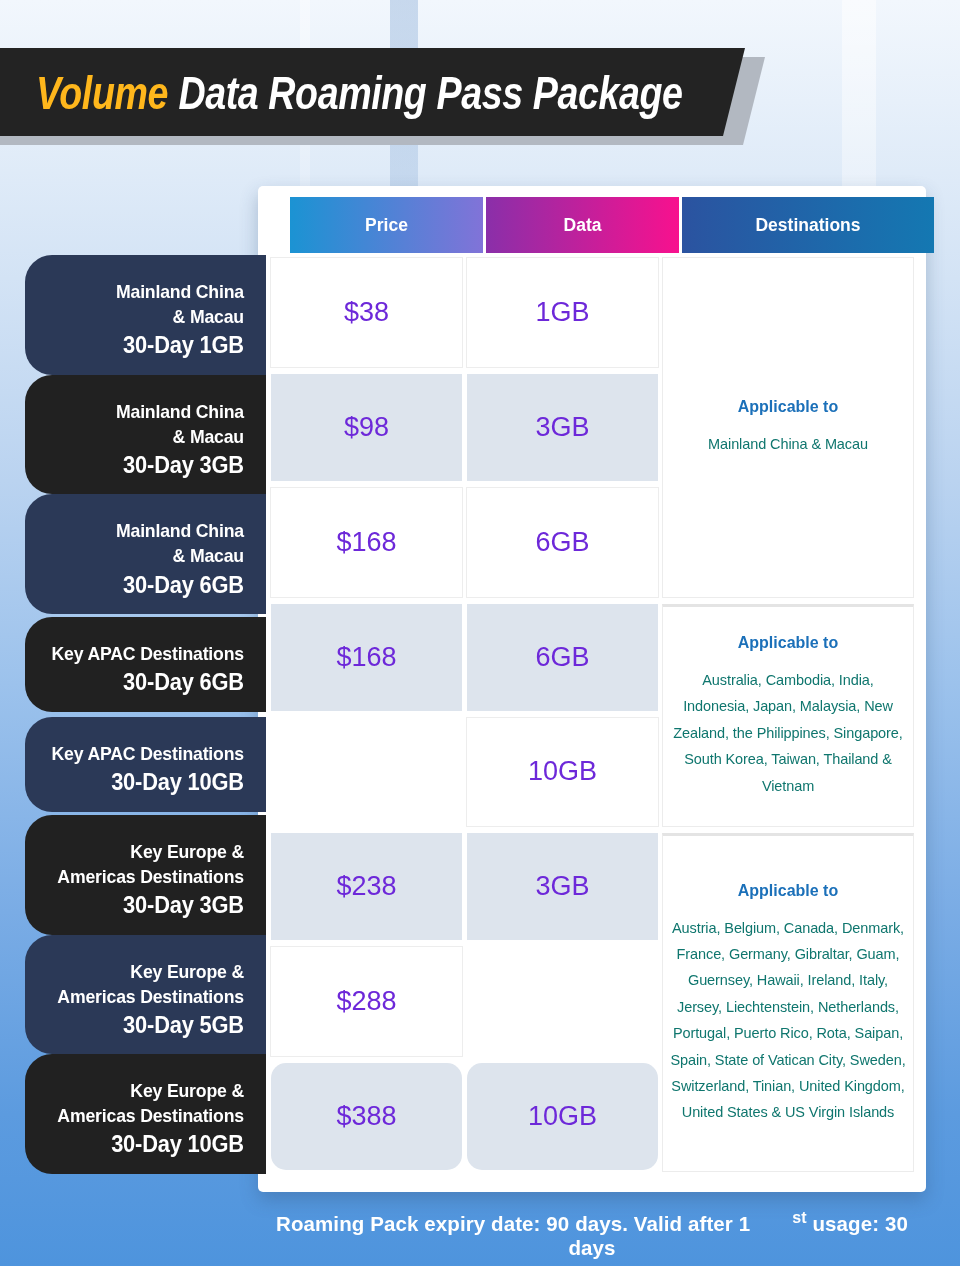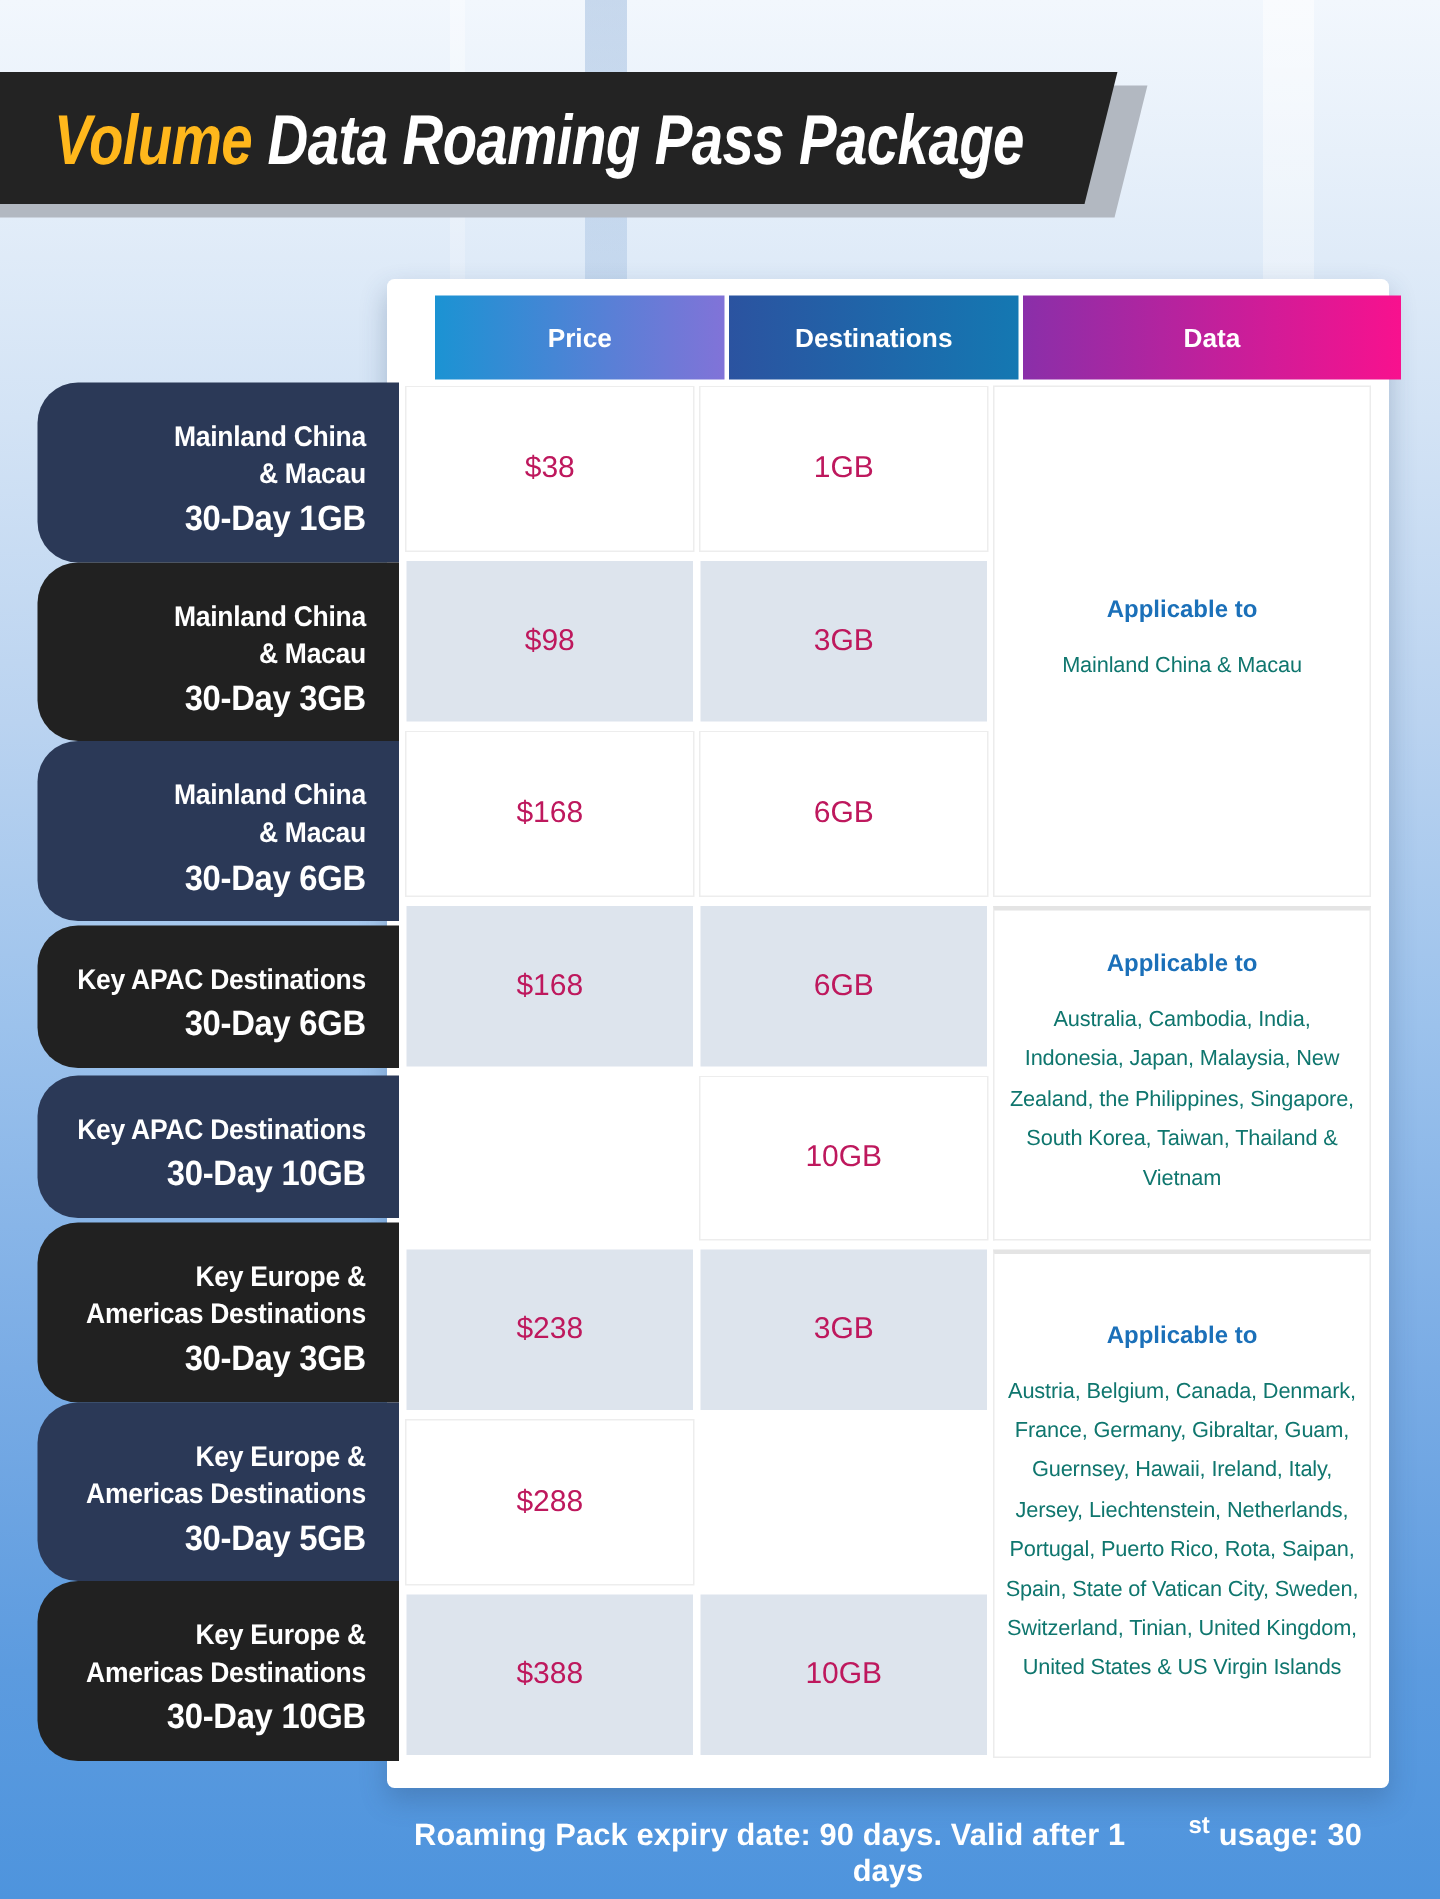--- a/index.html
+++ b/index.html
@@ -29,26 +29,26 @@
     position:absolute;left:258px;top:186px;width:668px;height:1006px;background:#ffffff;border-radius:5px;
     box-shadow:0 8px 18px rgba(45,75,115,.30);
   }
   .heads{position:absolute;left:12px;top:11px;width:644px;height:56px;display:grid;grid-template-columns:193px 193px 252px;column-gap:3px;padding-left:20px;}
   .head{display:flex;align-items:center;justify-content:center;color:#fff;font-weight:bold;font-size:17.5px;}
   .head.price{background:linear-gradient(90deg,#1b93d3,#8173d8);}
   .head.data{background:linear-gradient(90deg,#8a2fa9,#f8118e);}
   .head.dest{background:linear-gradient(90deg,#2b53a0,#1478b2);}
 
   .tbody{position:absolute;left:12px;top:69px;width:644px;height:919px;display:grid;grid-template-columns:193px 193px 252px;grid-template-rows:repeat(8,1fr);column-gap:3px;}
-  .cell{display:flex;align-items:center;justify-content:center;font-size:20px;color:#be185d;margin:2px 0;text-align:right;}
+  .cell{display:flex;align-items:center;justify-content:center;font-size:27px;color:#6d28d9;margin:2px 0;text-align:right;}
   .cell.odd{background:#ffffff;box-shadow:inset 0 0 0 1px #ededed;}
   .cell.even{background:#dde4ed;margin:4px 1px;}
   .c1{grid-column:1;} .c2{grid-column:2;}
   .r1{grid-row:1;} .r2{grid-row:2;} .r3{grid-row:3;} .r4{grid-row:4;}
-  .r5{grid-row:5;} .r6{grid-row:6;} .r7{grid-row:7;} .r8{grid-row:8;}
+  .r5{grid-row:5;} .r6{grid-row:6;} .r7{grid-row:7;} .r8{grid-row:8;border-radius:15px;}
 
   .dest-group{
     grid-column:3;background:#fff;border:1px solid #ececec;margin:2px 0;
     display:flex;flex-direction:column;align-items:center;justify-content:center;
     text-align:center;padding:8px 7px;box-sizing:border-box;
   }
   .dest-group.g1{grid-row:1 / span 3;}
   .dest-group.g2{grid-row:4 / span 2;border-top:3px solid #e4e4e4;margin-top:4px;}
   .dest-group.g3{grid-row:6 / span 3;border-top:3px solid #e4e4e4;margin-top:4px;}
   .dest-heading{color:#1b70b9;font-weight:bold;font-size:16px;margin-bottom:15px;}
@@ -80,22 +80,22 @@
   <div class="banner-shadow"></div>
   <div class="banner-bg"></div>
   <div class="banner-text">
     <span class="hl">Volume</span>
     <span class="rest">Data Roaming Pass Package</span>
   </div>
 
   <div class="card">
     <div class="heads">
       <div class="head price">Price</div>
+      <div class="head data">Data</div>
       <div class="head dest">Destinations</div>
-      <div class="head data">Data</div>
     </div>
 
     <div class="tbody">
       <div class="cell odd  c1 r1">$38</div>
       <div class="cell odd  c2 r1">1GB</div>
       <div class="cell even c1 r2">$98</div>
       <div class="cell even c2 r2">3GB</div>
       <div class="cell odd  c1 r3">$168</div>
       <div class="cell odd  c2 r3">6GB</div>
       <div class="cell even c1 r4">$168</div>

